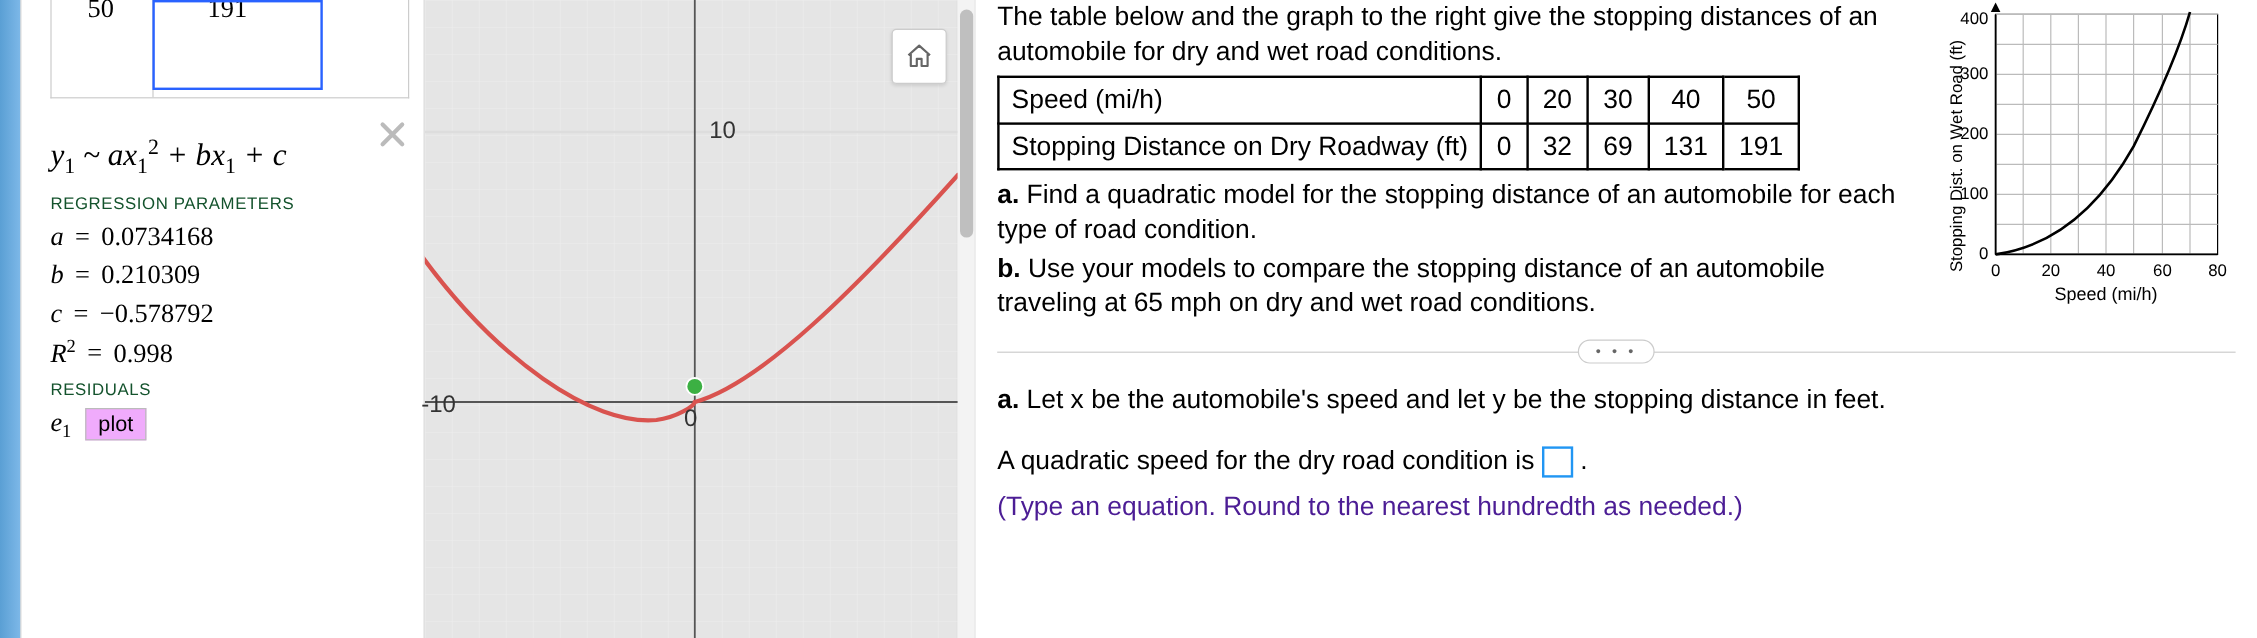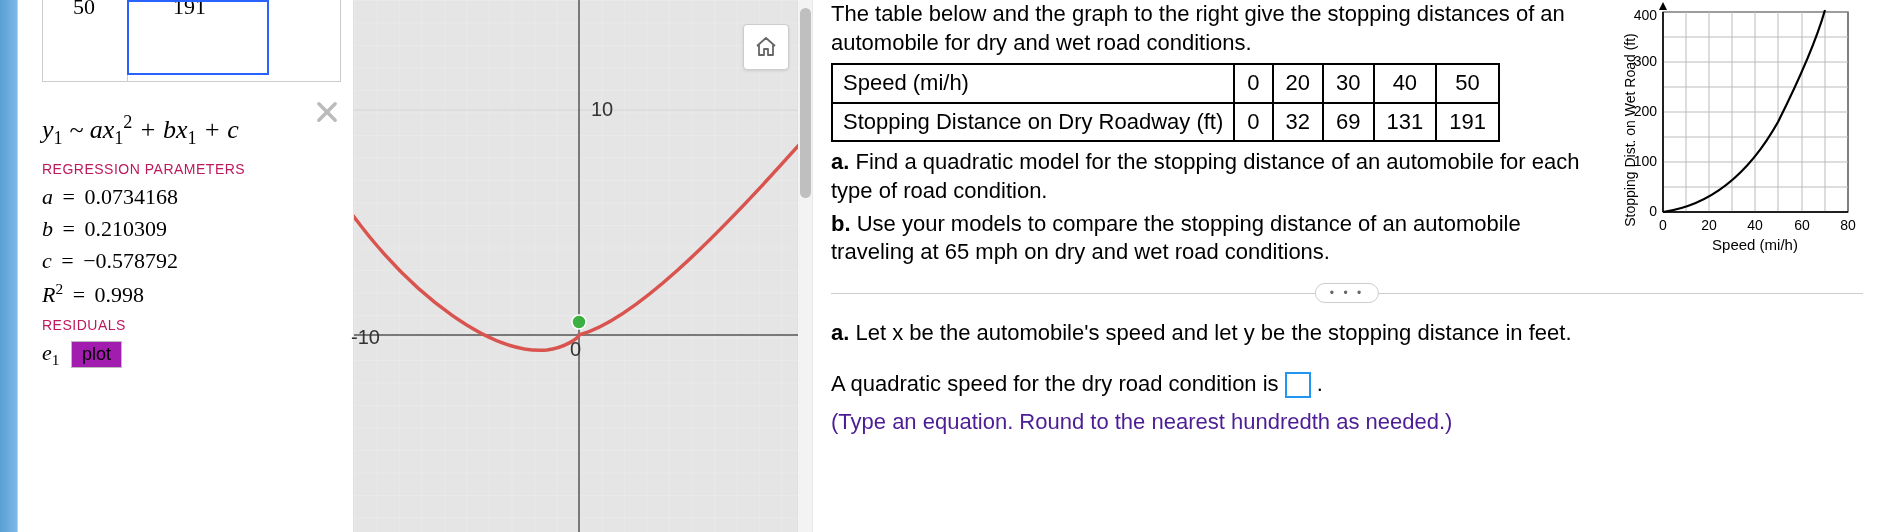--- a/index.html
+++ b/index.html
@@ -15,26 +15,26 @@
   .table-frag .val2 { position: absolute; left: 130px; top: -6px; font-size: 22px; font-family: 'Times New Roman', serif; }
   .table-frag .vline { position: absolute; left: 84px; top: 0; width: 1px; height: 100%; background: #ccc; }
   
   .close-x { position: absolute; right: 12px; top: 98px; cursor: pointer; }
   .close-x svg { width: 28px; height: 28px; }
   
   .equation-box { padding: 10px 24px 6px; font-family: 'Times New Roman', serif; font-size: 26px; font-style: italic; }
   .sub { font-size: 0.7em; vertical-align: sub; font-style: normal; }
   .sup { font-size: 0.7em; vertical-align: super; font-style: normal; }
   
-  .section-label { color: #be185d; font-size: 14px; padding: 6px 24px 4px; letter-spacing: 0.5px; }
+  .section-label { color: #14532d; font-size: 14px; padding: 6px 24px 4px; letter-spacing: 0.5px; }
   .param-line { font-family: 'Times New Roman', serif; font-size: 22px; padding: 3px 24px; font-style: italic; }
   .param-line .eq { font-style: normal; margin: 0 4px; }
   .param-line .num { font-style: normal; }
   
-  .plot-btn { display: inline-block; border: 1px solid #bbb; background: #a21caf; padding: 2px 10px; font-size: 18px; margin-left: 6px; cursor: pointer; font-family: Arial; font-style: normal; }
+  .plot-btn { display: inline-block; border: 1px solid #bbb; background: #f0abfc; padding: 2px 10px; font-size: 18px; margin-left: 6px; cursor: pointer; font-family: Arial; font-style: normal; }
   .resid-line { padding: 3px 24px; font-family: 'Times New Roman', serif; font-size: 22px; font-style: italic; }
   
   .graph-panel { width: 445px; height: 100%; position: relative; border-left: 1px solid #e0e0e0; border-right: 1px solid #e0e0e0; background: #e5e5e5; }
   .grid-bg { position: absolute; inset: 0; }
   .axis-label { position: absolute; font-size: 20px; color: #333; }
   .home-btn { position: absolute; right: 8px; top: 24px; width: 46px; height: 46px; background: #fff; border: 1px solid #ccc; border-radius: 4px; display: flex; align-items: center; justify-content: center; cursor: pointer; box-shadow: 0 1px 3px rgba(0,0,0,0.1); }
   
   .scroll-track { width: 15px; background: #f3f3f3; height: 100%; position: relative; border-right: 1px solid #e8e8e8; }
   .scroll-thumb { position: absolute; left: 2px; width: 11px; top: 8px; height: 190px; background: #bfbfbf; border-radius: 6px; }
   

